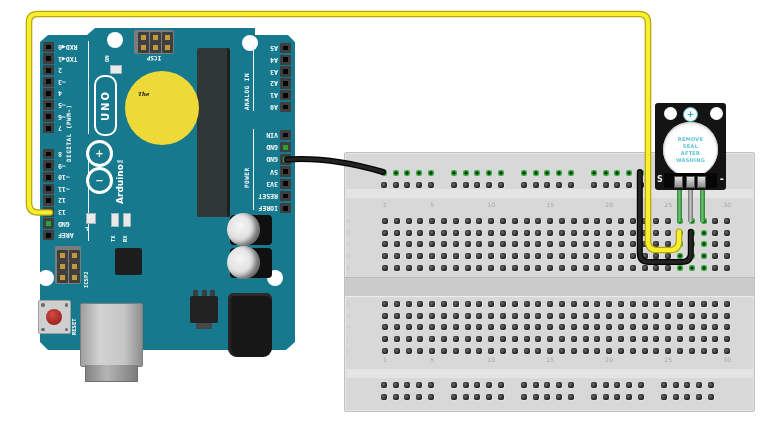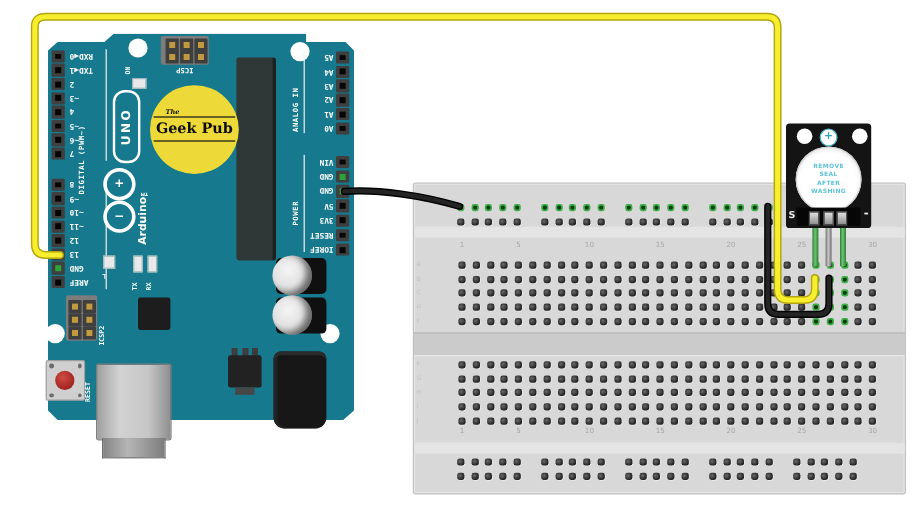--- a/index.html
+++ b/index.html
@@ -115,21 +115,20 @@
     <div id="uno-box">
         <span class="vflip">UNO</span>
       </div>
     <div id="brand" class="vflip">Arduino™</div>
 
     <div class="ring" style="left:46px;top:112px;">+</div>
     <div class="ring" style="left:46px;top:139px;">−</div>
 
     <div id="gp">
       <div id="gp-the">The</div>
-      <div id="gp-text">Geek Pub</div>
     </div>
 
     <div class="led" id="led-l" style="left:46px;top:185px;width:8px;height:9px;"></div>
     <div class="led" id="led-tx" style="left:71px;top:185px;width:6px;height:12px;"></div>
     <div class="led" id="led-rx" style="left:83px;top:185px;width:6px;height:12px;"></div>
     <div class="ledlabel r180" style="left:45px;top:198px;">L</div>
     <div class="ledlabel vflip" style="left:70px;top:200px;height:14px;">TX</div>
     <div class="ledlabel vflip" style="left:82px;top:200px;height:14px;">RX</div>
 
     <div class="cap-base" style="left:190px;top:187px;"></div>

